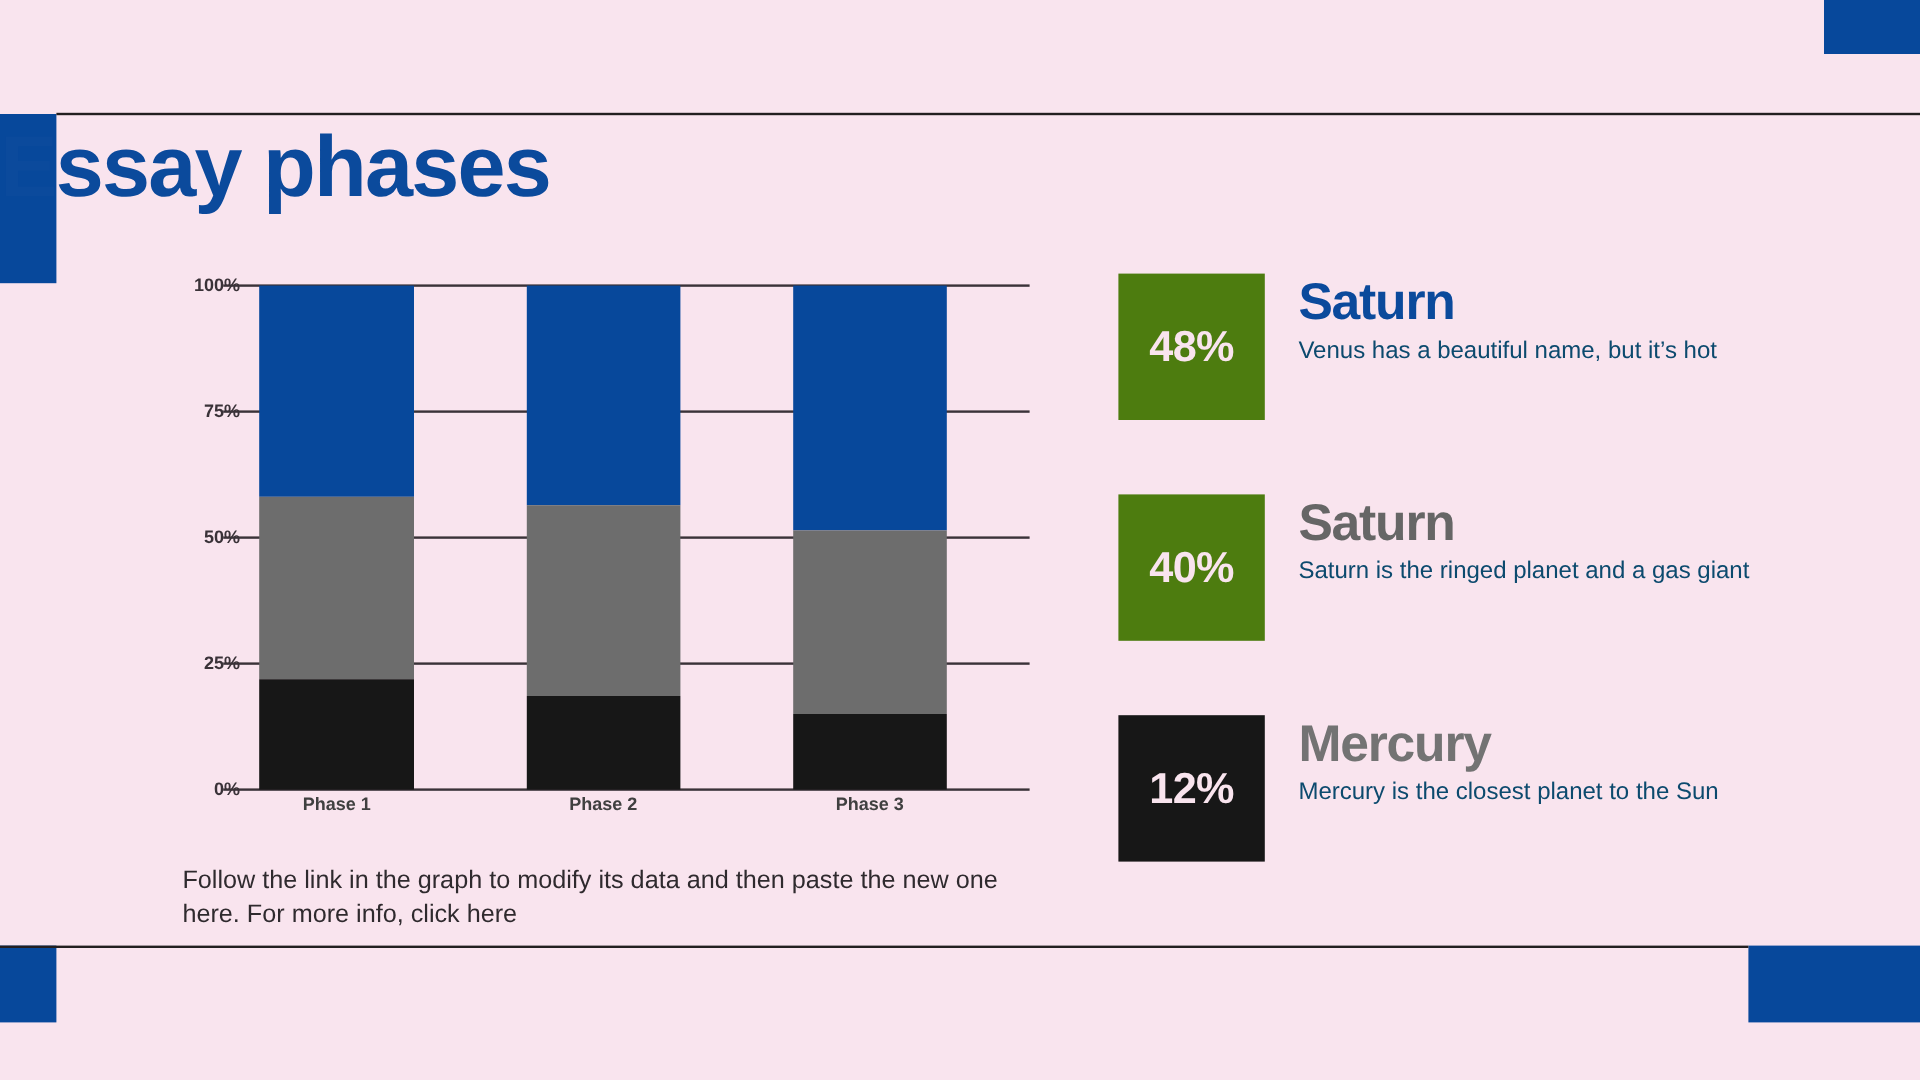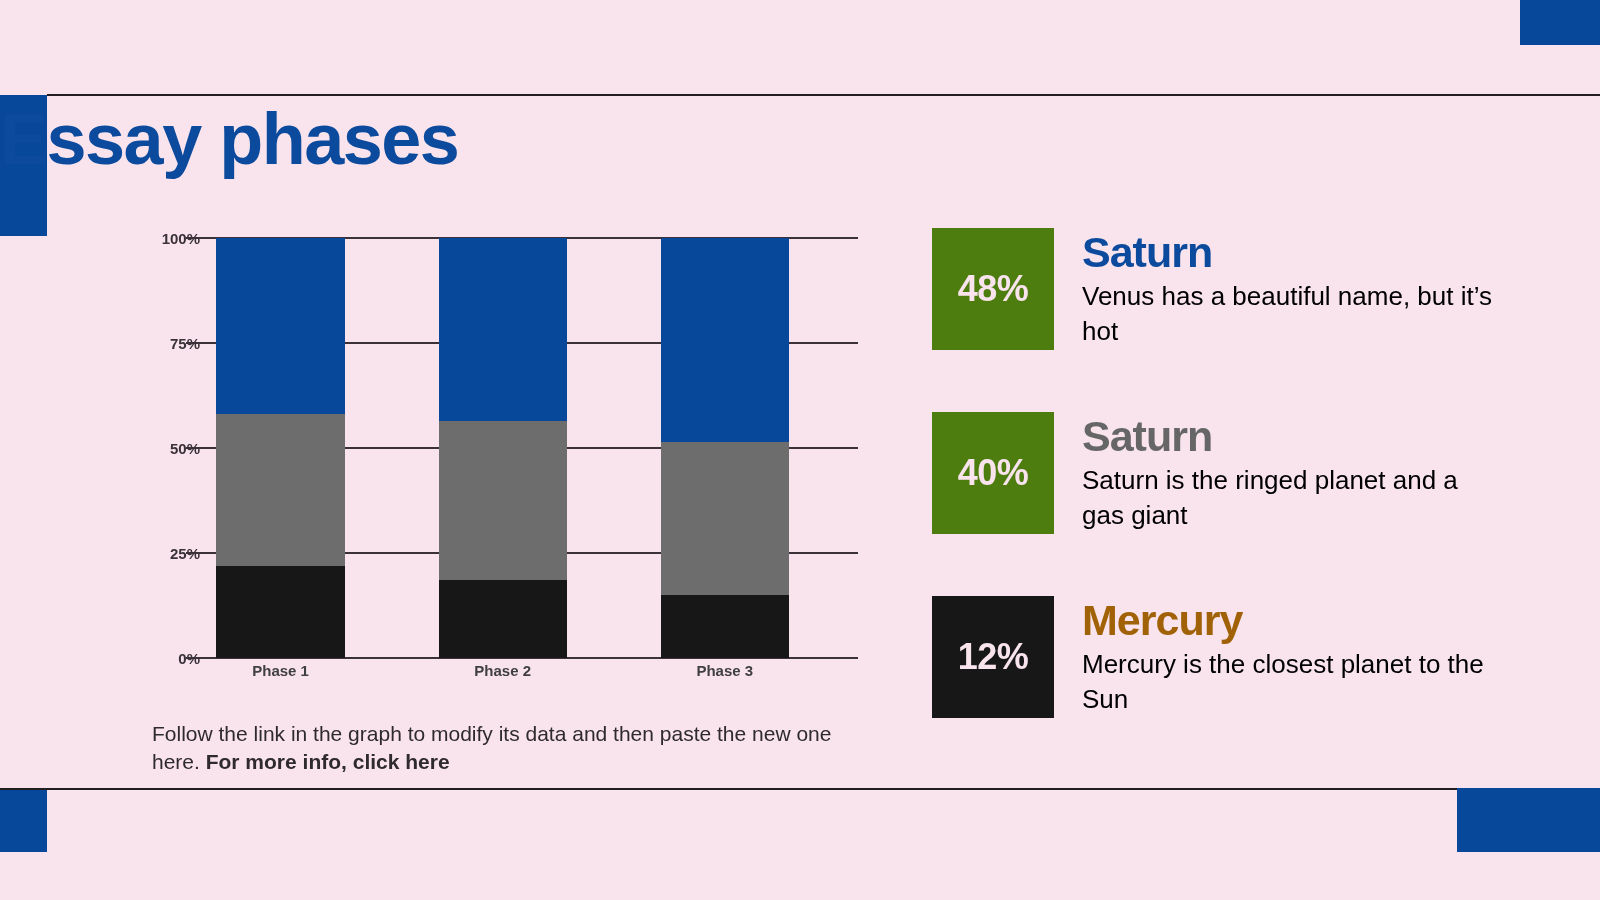--- a/index.html
+++ b/index.html
@@ -119,21 +119,21 @@
   .x-label.c3 { margin-right: 10.5%; }
 
   #chart-footnote {
     position: absolute;
     left: 22px; top: 482px;
     width: 720px;
     font-size: 21px;
     line-height: 1.35;
     color: #2f2a2e;
   }
-  #chart-footnote .link { font-weight: 700; }
+  #chart-footnote .link { font-weight: 400; }
 
   
   #stats-panel {
     position: absolute;
     left: 932px; top: 228px;
     width: 620px;
   }
   .stat-row {
     display: flex;
     align-items: flex-start;
@@ -153,23 +153,23 @@
   }
   .stat-text { padding-left: 28px; padding-top: 2px; }
   .stat-name {
     font-size: 43px;
     font-weight: 700;
     line-height: 1.05;
     letter-spacing: -1px;
     margin-bottom: 4px;
   }
   .stat-desc {
-    font-size: 26px;
+    font-size: 20px;
     line-height: 1.33;
-    color: #000000;
+    color: #0c4a6e;
     max-width: 420px;
   }
 </style>
 </head>
 <body>
 
 <div class="slide">
 
   <div class="deco-rect" id="deco-top-right"></div>
   <div class="deco-rect" id="deco-left"></div>
@@ -242,19 +242,19 @@
       <div class="stat-row">
         <div class="stat-box" style="background: #4d7c0f;">40%</div>
         <div class="stat-text">
           <div class="stat-name" style="color: rgb(102, 102, 102);">Saturn</div>
           <div class="stat-desc">Saturn is the ringed planet and a gas giant</div>
         </div>
       </div>
       <div class="stat-row">
         <div class="stat-box" style="background: rgb(23, 23, 23);">12%</div>
         <div class="stat-text">
-          <div class="stat-name" style="color: #a16207;">Mercury</div>
+          <div class="stat-name" style="color: #737373;">Mercury</div>
           <div class="stat-desc">Mercury is the closest planet to the Sun</div>
         </div>
       </div>
     </div>
 
 </div>
 
 </body></html>

